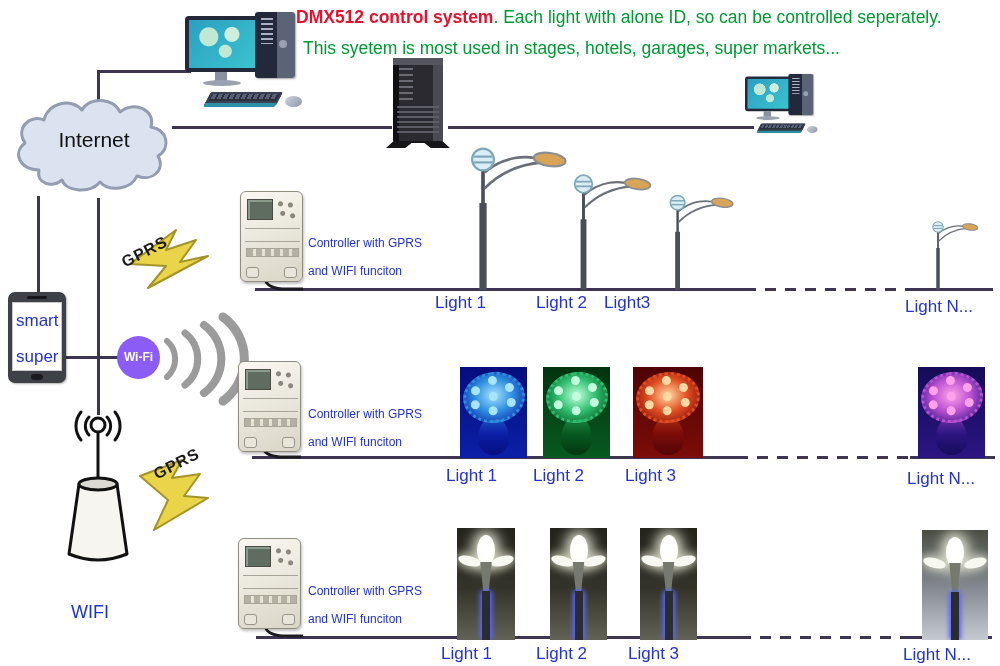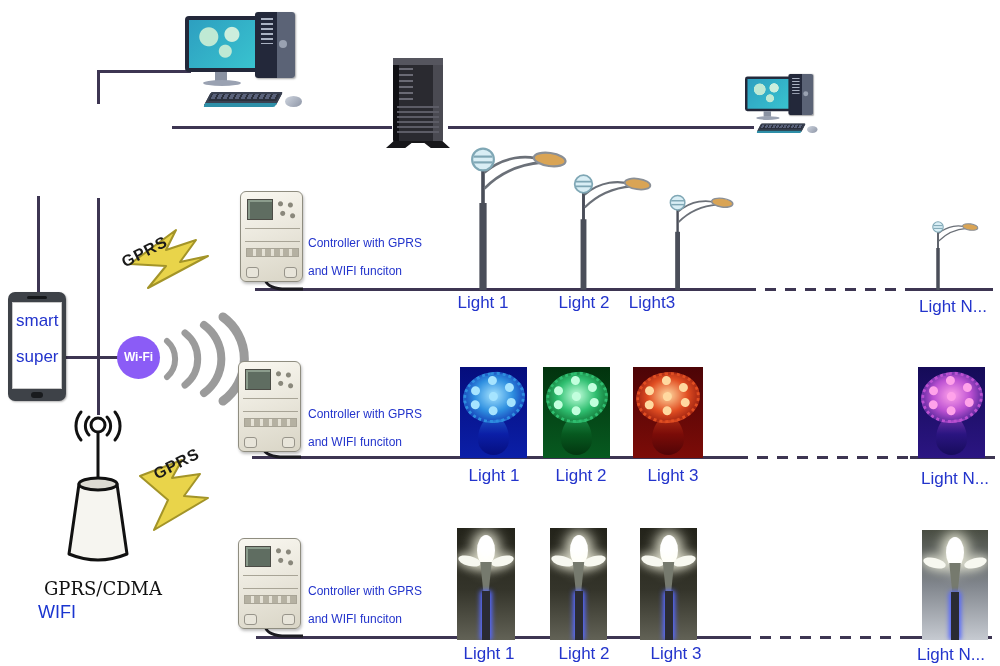--- a/index.html
+++ b/index.html
@@ -57,21 +57,21 @@
                   background:linear-gradient(90deg,#101014 0 12%, #2a2a30 12% 80%, #4a4a52 80% 100%); }
   .server .cap { position:absolute; left:0; top:0; width:100%; height:7px; background:#55555e; }
   .server .bays { position:absolute; left:6px; top:10px; width:14px; height:34px;
                   background:repeating-linear-gradient(180deg,#6a6a74 0 2px,transparent 2px 6px); }
   .server .grill { position:absolute; left:4px; bottom:6px; width:84%; height:30px;
                    background:repeating-linear-gradient(180deg,#5c5c66 0 2px,transparent 2px 5px); }
   .server .feet { position:absolute; left:-7px; bottom:-6px; width:64px; height:7px; background:#17171a;
                   clip-path:polygon(0 100%,12% 0,88% 0,100% 100%,70% 100%,60% 30%,40% 30%,30% 100%); }
 
   
-  .phone { position:absolute; left:8px; top:292px; width:58px; height:109px; background:#3e4248;
+  .phone { position:absolute; left:8px; top:292px; width:58px; height:91px; background:#3e4248;
            border-radius:7px; padding:10px 4px 12px 4px; box-shadow:1px 1px 2px rgba(0,0,0,.3); }
   .phone .speaker { position:absolute; left:19px; top:4px; width:20px; height:3px; border-radius:2px;
                     background:#15171a; }
   .phone .scr { width:100%; height:100%; background:#fff; border:1px solid #c8c8c8;
                 font-size:17px; color:#2334cc; line-height:36px; padding-left:3px; }
   .phone .home { position:absolute; left:23px; bottom:3px; width:12px; height:6px; border-radius:3px;
                  background:#191b1e; }
 
   
   .wifi-badge { position:absolute; left:117px; top:336px; width:43px; height:43px; border-radius:50%;
@@ -98,21 +98,21 @@
                 border:1px solid #97948a; border-radius:3px; background:#e8e5da; }
   .ctrl .foot1 { left:5px; } .ctrl .foot2 { right:5px; }
   .ctrl-label { position:absolute; width:175px; font-size:12px; color:#2334cc; line-height:28px;
                 white-space:nowrap; }
 
   
   .bolt-label { position:absolute; font-size:16px; font-weight:bold; color:#1a1a1a;
                 transform:rotate(-27deg); letter-spacing:1px; }
 
   
-  .llabel { position:absolute; width:96px; text-align:center; font-size:17px; color:#2334cc;
+  .llabel { position:absolute; width:96px; font-size:17px; color:#2334cc;
             white-space:nowrap; }
 
   
   .led { position:absolute; width:67px; height:91px; overflow:hidden;
          background:linear-gradient(180deg,var(--bg1),var(--bg2)); }
   .led-body { position:absolute; left:27%; bottom:3%; width:46%; height:42%;
               border-radius:45% 45% 50% 50% / 60% 60% 40% 40%; opacity:.9;
               background:linear-gradient(180deg,var(--face) -40%, var(--bg2) 45%, var(--bg1) 100%); }
   .led-face { position:absolute; left:4%; top:5%; width:92%; height:56%; border-radius:50%;
               transform:rotate(-7deg); border:3px dotted var(--face);
@@ -132,30 +132,34 @@
              background:#f7f8f0; box-shadow:0 0 8px 3px rgba(255,255,235,.6); }
   .lamp .wl { left:1px; transform:rotate(14deg); } .lamp .wr { right:1px; transform:rotate(-14deg); }
   .lamp .stem { position:absolute; left:50%; top:30%; width:16px; height:28%; margin-left:-8px;
                 background:#767a6e; clip-path:polygon(14% 0,86% 0,66% 100%,34% 100%); }
   .lamp .pole { position:absolute; left:50%; top:56%; bottom:0; width:8px; margin-left:-4px;
                 background:#2a2b33; box-shadow:-2px 0 5px #5668ff, 2px 0 5px #5668ff; }
 
   
   .ant1 { position:absolute; left:38px; top:578px; width:130px; text-align:center;
           font-family:"DejaVu Serif", serif; font-size:18px; color:#111; }
-  .ant2 { position:absolute; left:38px; top:602px; width:104px; 
+  .ant2 { position:absolute; left:38px; top:602px; width:104px; text-align:center;
           font-size:18px; color:#1a35d0; }
 
   svg { position:absolute; overflow:visible; }
 </style>
 </head>
 <body>
 
 <div class="stage">
 
+  <div class="hdr">
+    <span class="red">DMX512 control system</span><span class="grn">. Each light with alone ID, so can be controlled seperately.</span>
+  </div>
+  <div class="hdr2">This syetem is most used in stages, hotels, garages, super markets...</div>
 
   <div class="ln" style="left:97px;top:70px;width:94px;height:3px;"></div>
   <div class="ln" style="left:97px;top:70px;width:3px;height:34px;"></div>
   <div class="ln" style="left:172px;top:126px;width:220px;height:3px;"></div>
   <div class="ln" style="left:448px;top:126px;width:306px;height:3px;"></div>
   <div class="ln" style="left:37px;top:196px;width:3px;height:99px;"></div>
   <div class="ln" style="left:97px;top:198px;width:3px;height:217px;"></div>
   <div class="ln" style="left:64px;top:356px;width:54px;height:3px;"></div>
 
   <div class="ln" style="left:255px;top:288px;width:490px;height:3px;"></div>
@@ -173,20 +177,29 @@
   <svg style="left:258px;top:277px;" width="45" height="15">
     <path d="M7 0 C 7 8, 13 11, 24 12 L 45 12" fill="none" stroke="#1c1c22" stroke-width="3"></path>
     </svg>
   <svg style="left:256px;top:446px;" width="45" height="14">
     <path d="M7 0 C 7 7, 13 10, 24 11 L 45 11" fill="none" stroke="#1c1c22" stroke-width="3"></path>
     </svg>
   <svg style="left:258px;top:624px;" width="45" height="15">
     <path d="M7 0 C 7 8, 13 11, 24 12 L 45 12" fill="none" stroke="#1c1c22" stroke-width="3"></path>
     </svg>
 
+  <div class="cloud">
+    <svg width="172" height="110" viewBox="0 0 172 110">
+      <path d="M31 80 C 12 80 4 63 17 53 C 7 38 22 24 36 30 C 40 12 64 8 74 20
+               C 82 6 106 8 112 22 C 126 10 148 20 143 37 C 160 40 163 58 150 66
+               C 158 80 144 92 129 86 C 123 100 101 102 92 92 C 82 104 58 102 54 90
+               C 44 98 28 94 31 80 Z" fill="#dbe3f1" stroke="#939cb0" stroke-width="3" stroke-linejoin="round"></path>
+    </svg>
+    <div class="cloud-label">Internet</div>
+  </div>
 
   <div class="pc" style="left:185px;top:12px;">
     <div class="tower">
         <i></i>
         <u></u>
       </div>
     <div class="mon">
         <div class="scr"></div>
       </div>
     <div class="stand"></div>
@@ -241,21 +254,20 @@
   <svg style="left:53px;top:398px;" width="95" height="170" viewBox="0 0 95 170">
     <path d="M28 14 A 22 22 0 0 0 28 42" fill="none" stroke="#111" stroke-width="3" stroke-linecap="round"></path>
     <path d="M36 19 A 13 13 0 0 0 36 37" fill="none" stroke="#111" stroke-width="3" stroke-linecap="round"></path>
     <path d="M62 14 A 22 22 0 0 1 62 42" fill="none" stroke="#111" stroke-width="3" stroke-linecap="round"></path>
     <path d="M54 19 A 13 13 0 0 1 54 37" fill="none" stroke="#111" stroke-width="3" stroke-linecap="round"></path>
     <circle cx="45" cy="27" r="7" fill="#fff" stroke="#111" stroke-width="3"></circle>
     <line x1="45" y1="34" x2="45" y2="84" stroke="#111" stroke-width="3"></line>
     <path d="M26 86 L 16 156 Q 45 168 74 156 L 64 86 Z" fill="#f6f5f0" stroke="#111" stroke-width="3" stroke-linejoin="round"></path>
     <ellipse cx="45" cy="86" rx="19" ry="6" fill="#dcdad2" stroke="#111" stroke-width="3"></ellipse>
   </svg>
-  <div class="ant1">GPRS/CDMA</div>
   <div class="ant2">WIFI</div>
 
   <svg style="left:128px;top:228px;" width="100" height="62" viewBox="0 0 100 62">
     <polygon points="2,36 48,2 38,22 68,12 52,34 80,28 20,60 38,38" fill="#e9d44a" stroke="#a39428" stroke-width="2" stroke-linejoin="round"></polygon>
   </svg>
   <div class="bolt-label" style="left:120px;top:243px;">GPRS</div>
 
   <svg style="left:138px;top:458px;" width="80" height="75" viewBox="0 0 80 75">
     <polygon points="2,18 44,2 34,20 62,16 46,38 70,40 16,72 30,42" fill="#e9d44a" stroke="#a39428" stroke-width="2" stroke-linejoin="round"></polygon>
   </svg>

